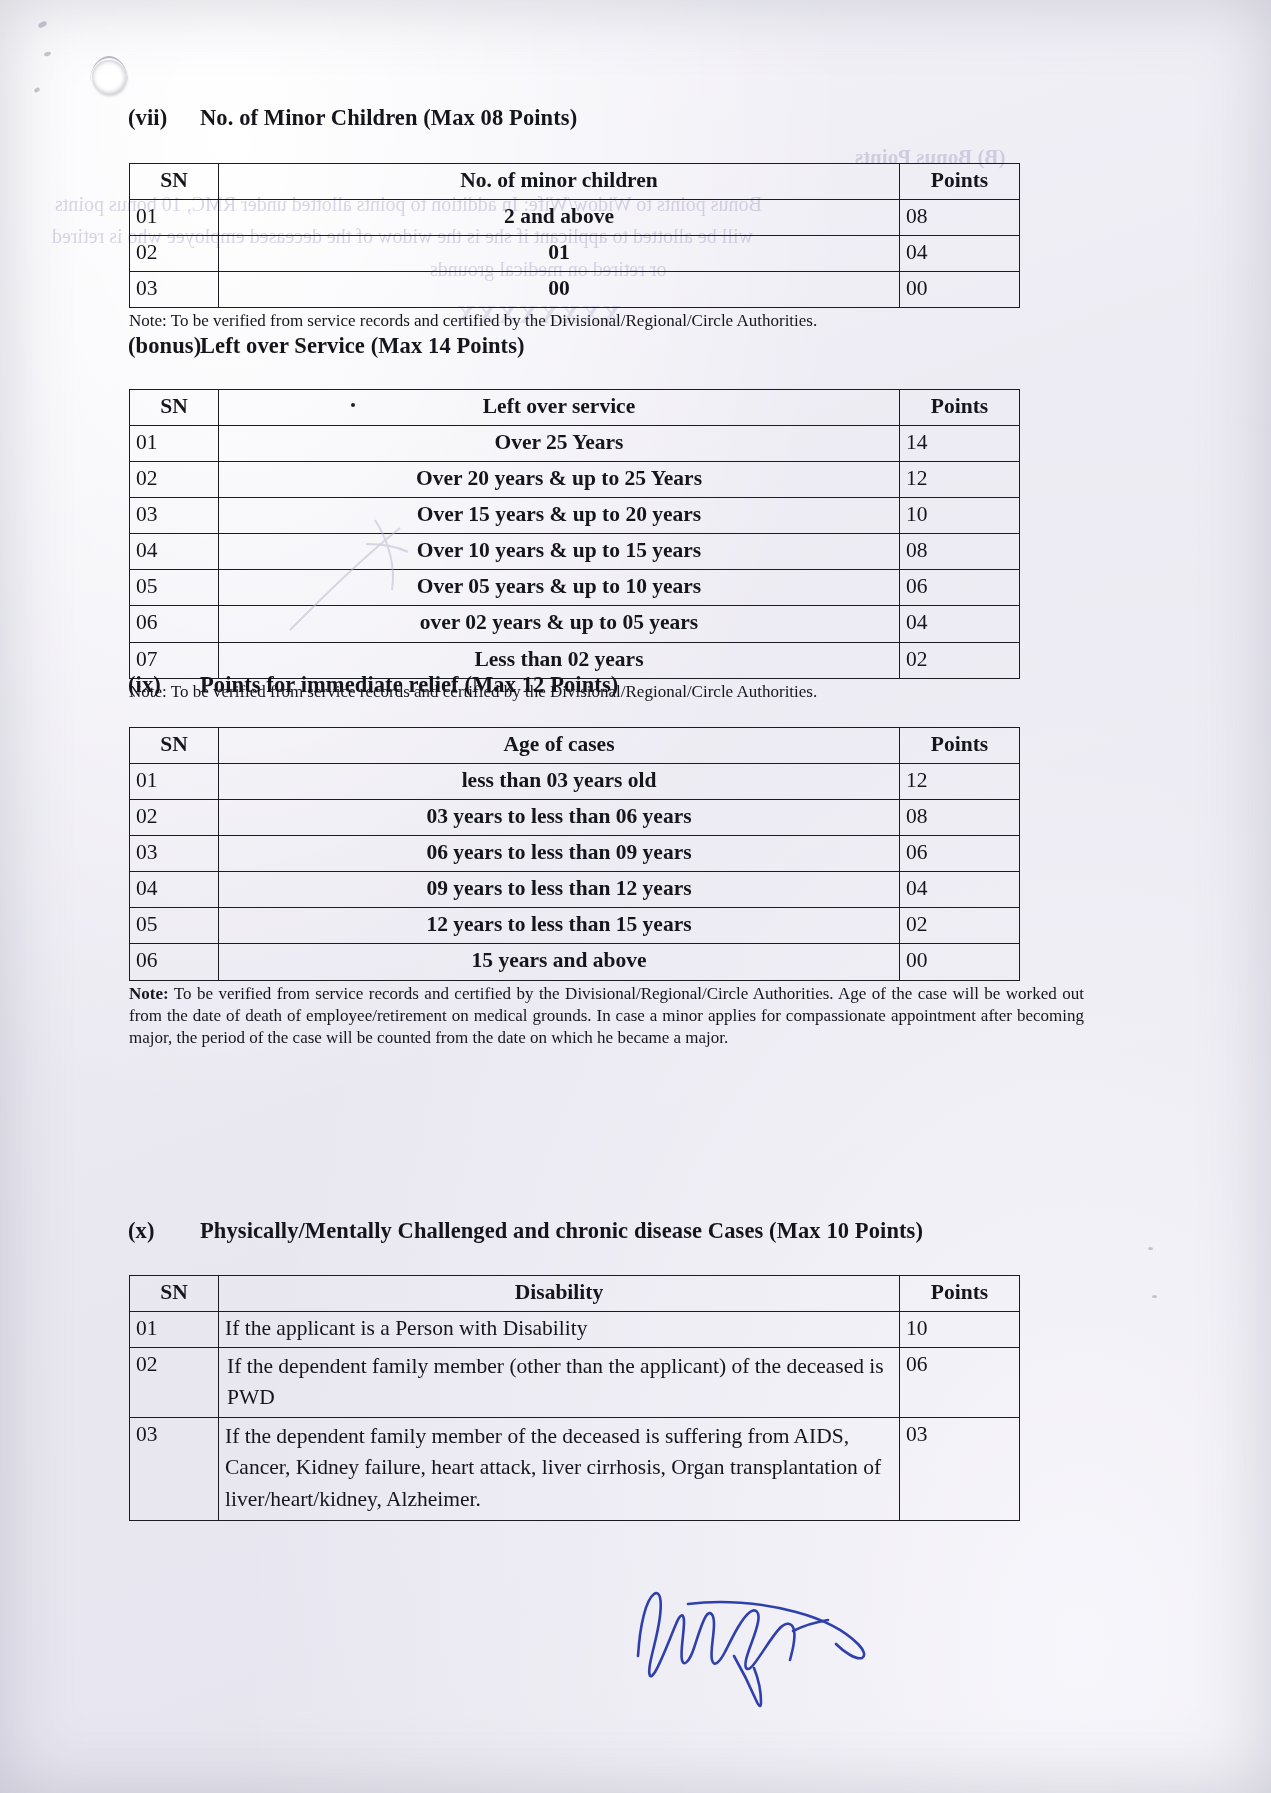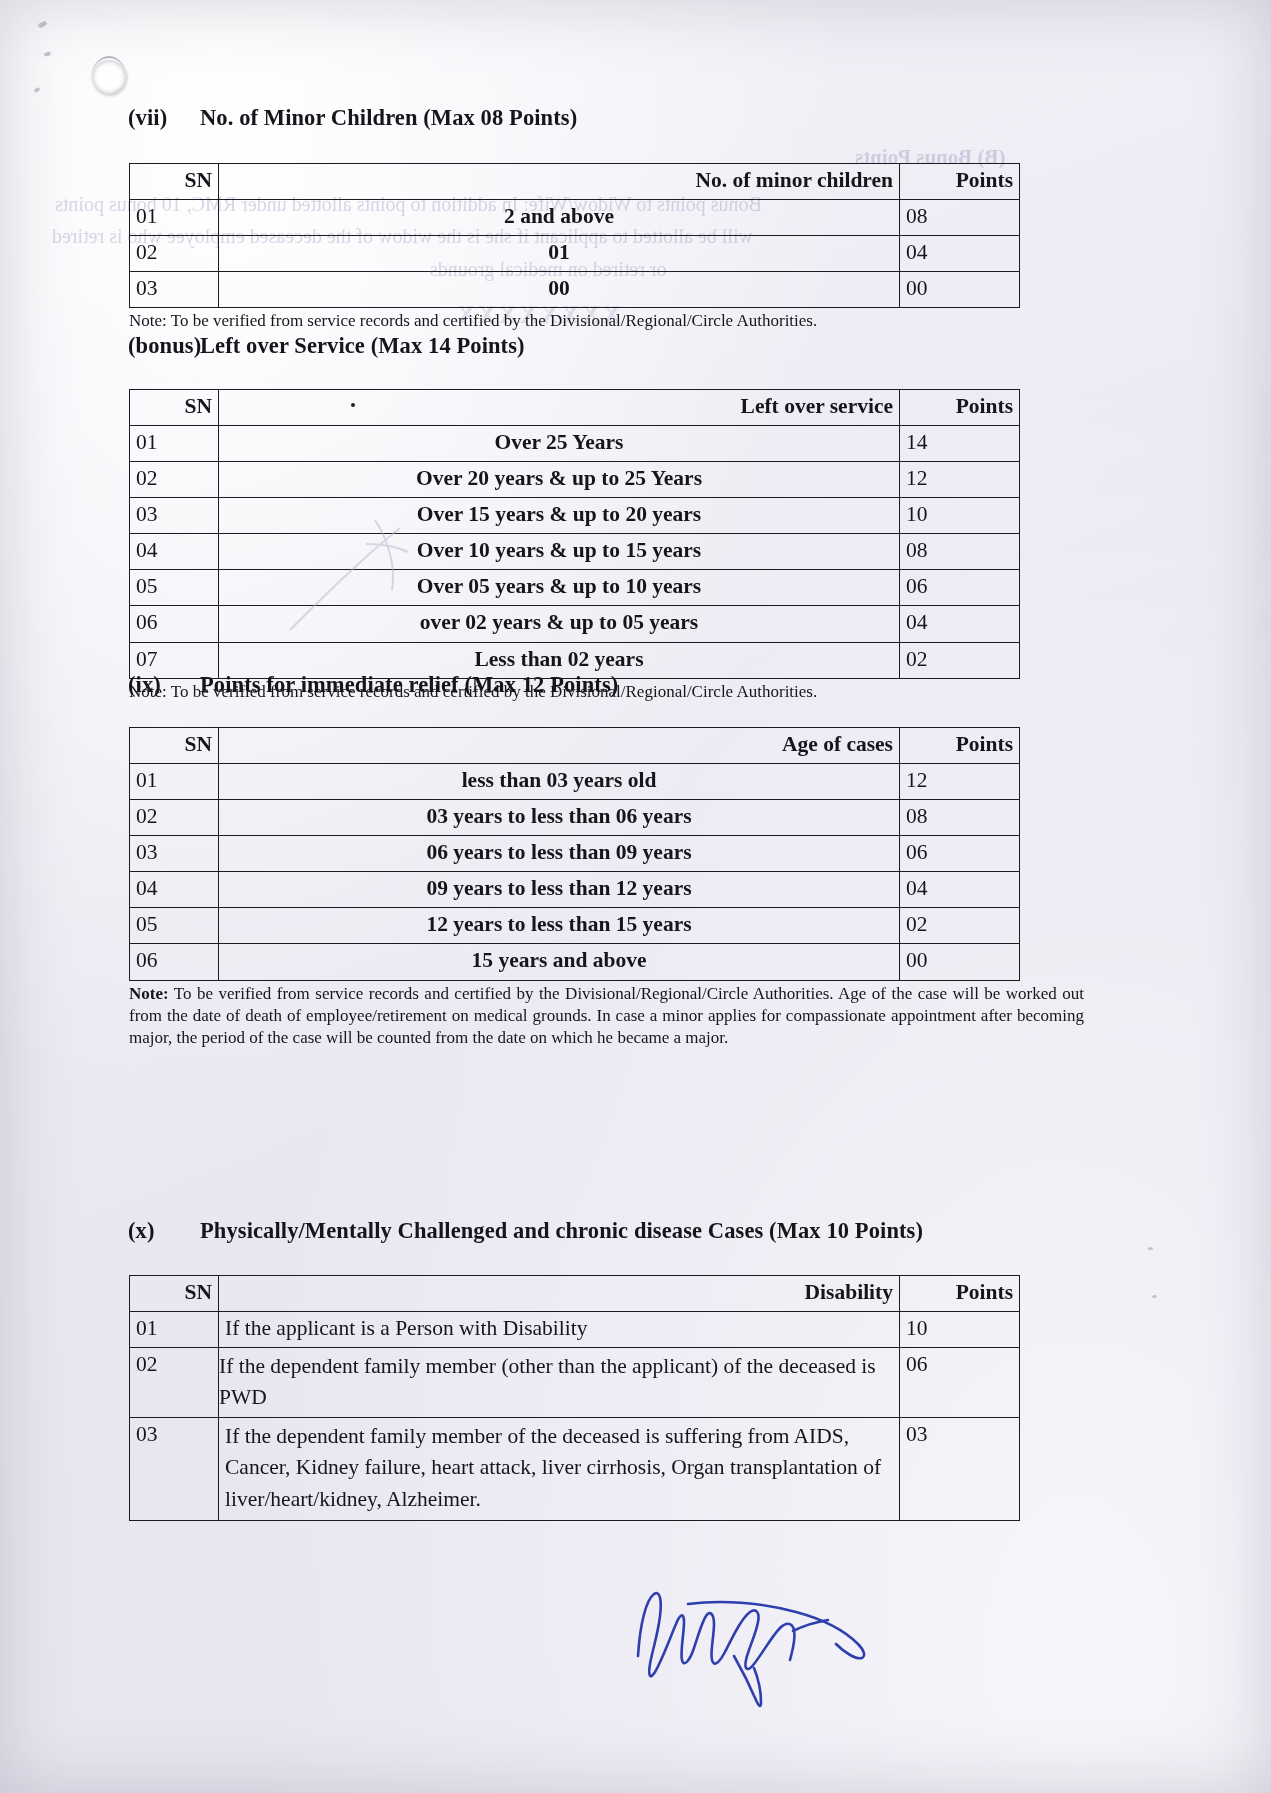--- a/index.html
+++ b/index.html
@@ -91,21 +91,21 @@
     font-size: 21.5px;
   }
   table.pts td, table.pts th {
     border: 1.6px solid #1b1b22;
     padding: 3px 6px 5px 6px;
     vertical-align: top;
     line-height: 1.26;
   }
   table.pts th {
     font-weight: bold;
-    text-align: right;
+    text-align: center;
   }
   .col-sn { width: 76px; }
   .col-pts { width: 107px; }
   .c-sn { text-align: left; padding-left: 10px; }
   .c-desc-center { text-align: center; font-weight: bold; }
   .c-desc-left { text-align: left; padding-left: 10px; }
   .c-pts { text-align: left; padding-left: 9px; }
   .th-sn { text-align: left; padding-left: 10px; }
   .th-pts { text-align: left; padding-left: 9px; }
 
@@ -347,21 +347,21 @@
           </tr>
         </thead>
         <tbody>
           <tr>
             <td class="c-sn">01</td>
             <td class="c-desc-left">If the applicant is a Person with Disability</td>
             <td class="c-pts">10</td>
           </tr>
           <tr>
             <td class="c-sn">02</td>
-            <td class="c-desc-left" style="padding-left:0; line-height:1.42;">If the dependent family member (other than the applicant) of the deceased is PWD</td>
+            <td class="c-desc-left" style="padding-left:8px; line-height:1.42;">If the dependent family member (other than the applicant) of the deceased is PWD</td>
             <td class="c-pts">06</td>
           </tr>
           <tr>
             <td class="c-sn">03</td>
             <td class="c-desc-left" style="line-height:1.45;">If the dependent family member of the deceased is suffering from AIDS, Cancer, Kidney failure, heart attack, liver cirrhosis, Organ transplantation of liver/heart/kidney, Alzheimer.</td>
             <td class="c-pts">03</td>
           </tr>
         </tbody>
       </table>
     </div>

